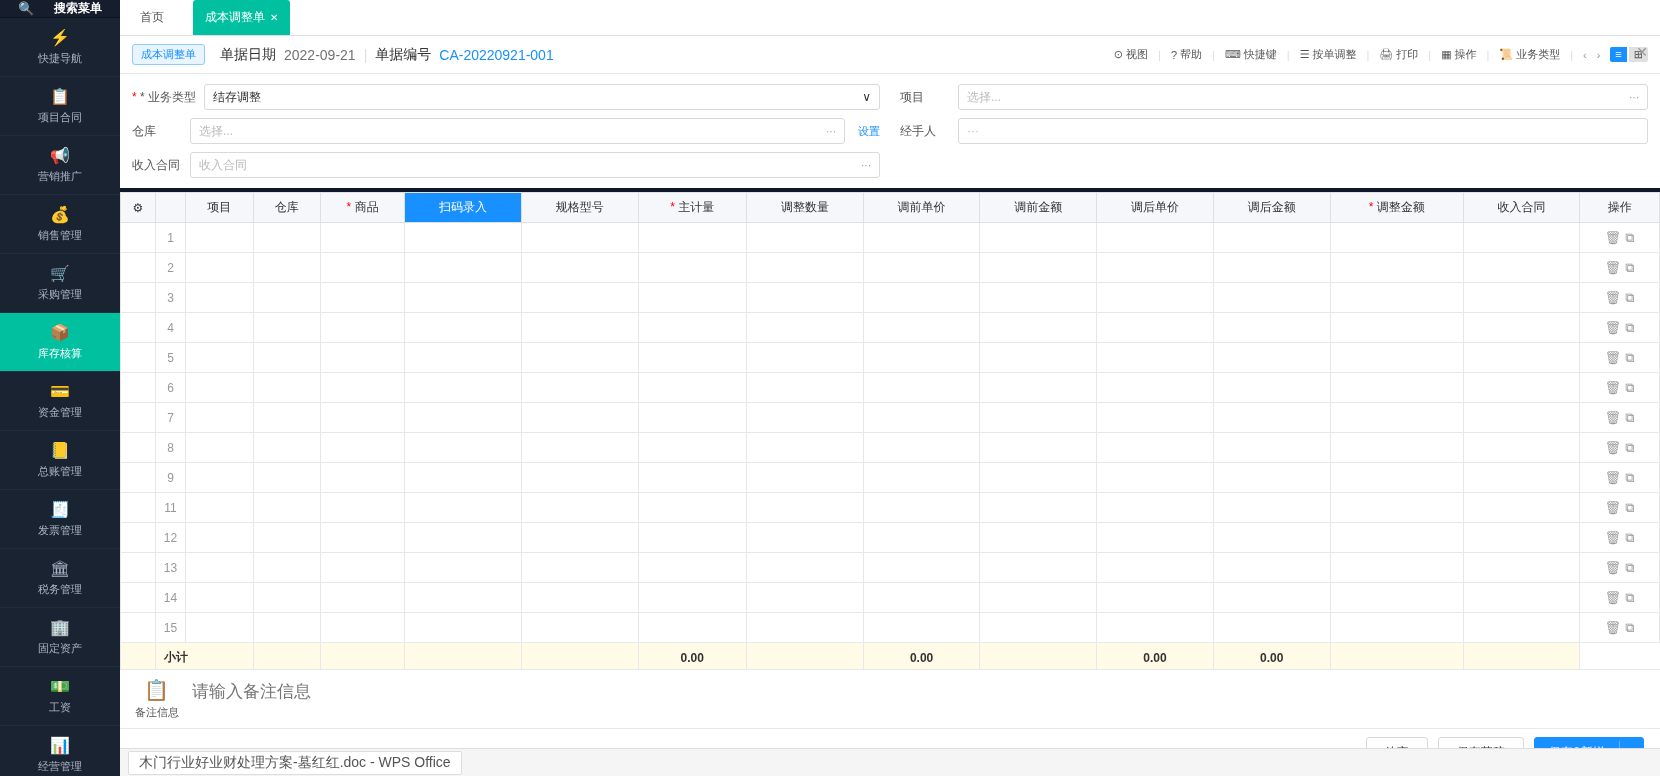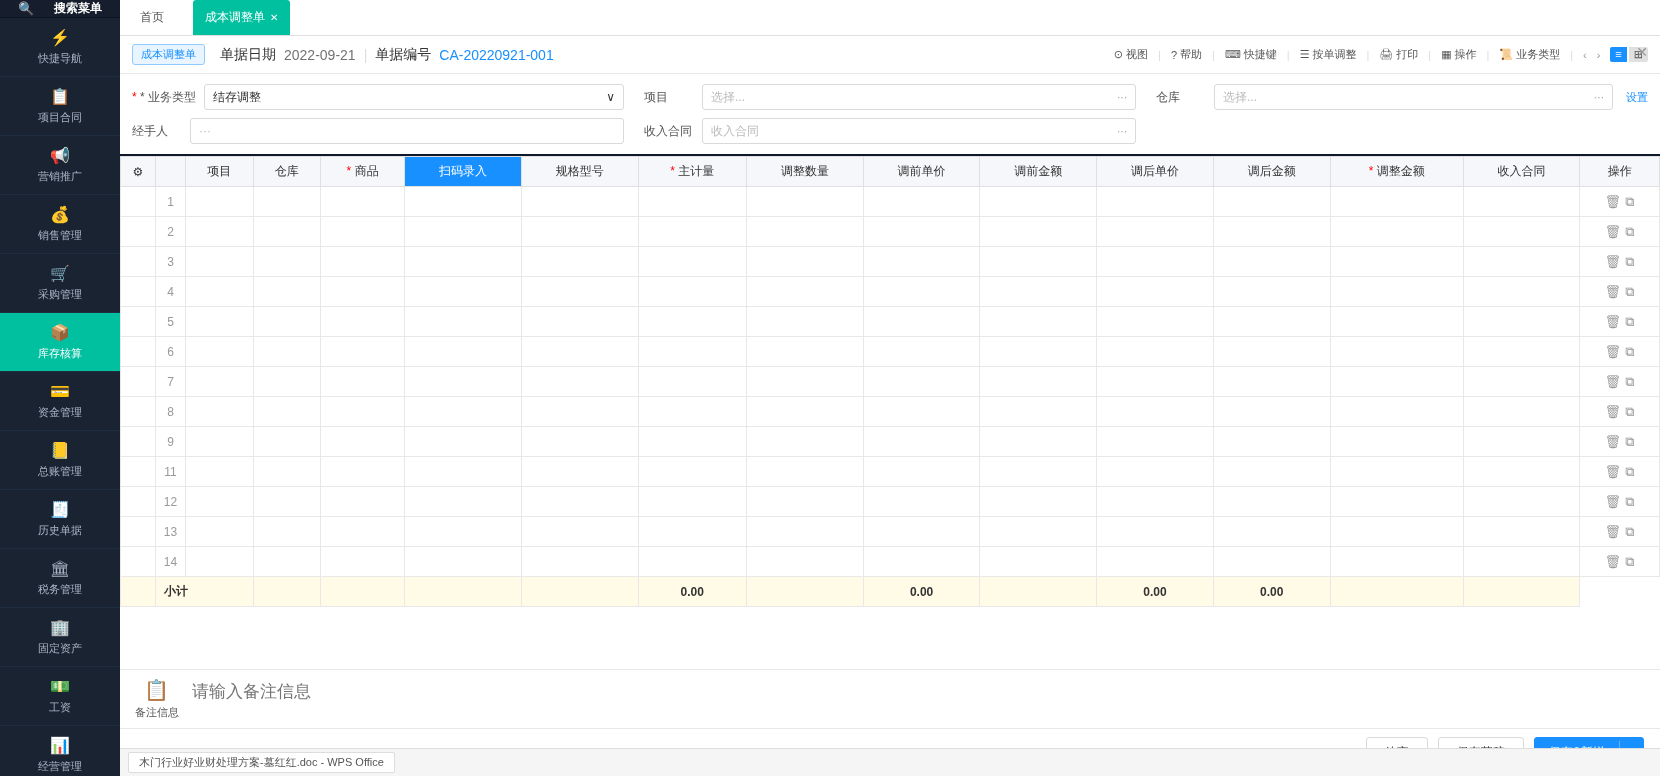--- a/index.html
+++ b/index.html
@@ -127,23 +127,23 @@
       display: flex;
       align-items: center;
       gap: 3px;
       cursor: pointer;
       color: #555;
     }
 
     
     .form-fields {
       padding: 10px 12px;
-      border-bottom: 2px solid #0f172a;
+      border-bottom: 4px solid #0f172a;
       display: grid;
-      grid-template-columns: 1fr 1fr 1fr;
+      grid-template-columns: 1fr 1fr;
       gap: 8px 20px;
       flex-shrink: 0;
     }
     .field-row {
       display: flex;
       align-items: center;
       gap: 8px;
     }
     .field-label {
       color: #555;
@@ -325,21 +325,21 @@
       position: fixed;
       bottom: 0;
       left: 120px;
       right: 0;
       height: 28px;
       background: #f5f5f5;
       border-top: 1px solid #ddd;
       display: flex;
       align-items: center;
       padding: 0 8px;
-      font-size: 11px;
+      font-size: 14px;
       color: #555;
     }
     .taskbar-item {
       background: #fff;
       border: 1px solid #ddd;
       padding: 2px 10px;
       border-radius: 2px;
       cursor: pointer;
     }
 
@@ -390,21 +390,21 @@
       <div class="sidebar-item">
         <span class="sidebar-item-icon">💳</span>
         <span>资金管理</span>
       </div>
       <div class="sidebar-item">
         <span class="sidebar-item-icon">📒</span>
         <span>总账管理</span>
       </div>
       <div class="sidebar-item">
         <span class="sidebar-item-icon">🧾</span>
-        <span>历史单据</span>
+        <span>发票管理</span>
       </div>
       <div class="sidebar-item">
         <span class="sidebar-item-icon">🏛</span>
         <span>税务管理</span>
       </div>
       <div class="sidebar-item">
         <span class="sidebar-item-icon">🏢</span>
         <span>固定资产</span>
       </div>
       <div class="sidebar-item">
@@ -822,20 +822,43 @@
       <td></td>
       <td></td>
       <td></td>
       <td>
         <div class="action-icons">
           <span class="action-icon">🗑</span>
           <span class="action-icon">⧉</span>
         </div>
       </td>
     </tr>
+            <tr>
+      <td></td>
+      <td class="row-num">15</td>
+      <td></td>
+      <td></td>
+      <td></td>
+      <td></td>
+      <td></td>
+      <td></td>
+      <td></td>
+      <td></td>
+      <td></td>
+      <td></td>
+      <td></td>
+      <td></td>
+      <td></td>
+      <td>
+        <div class="action-icons">
+          <span class="action-icon">🗑</span>
+          <span class="action-icon">⧉</span>
+        </div>
+      </td>
+    </tr>
           </tbody>
         <tfoot>
           <tr class="subtotal-row">
             <td></td>
             <td colspan="2" style="text-align:left;padding-left:8px;">小计</td>
             <td></td>
             <td></td>
             <td></td>
             <td></td>
             <td>0.00</td>

